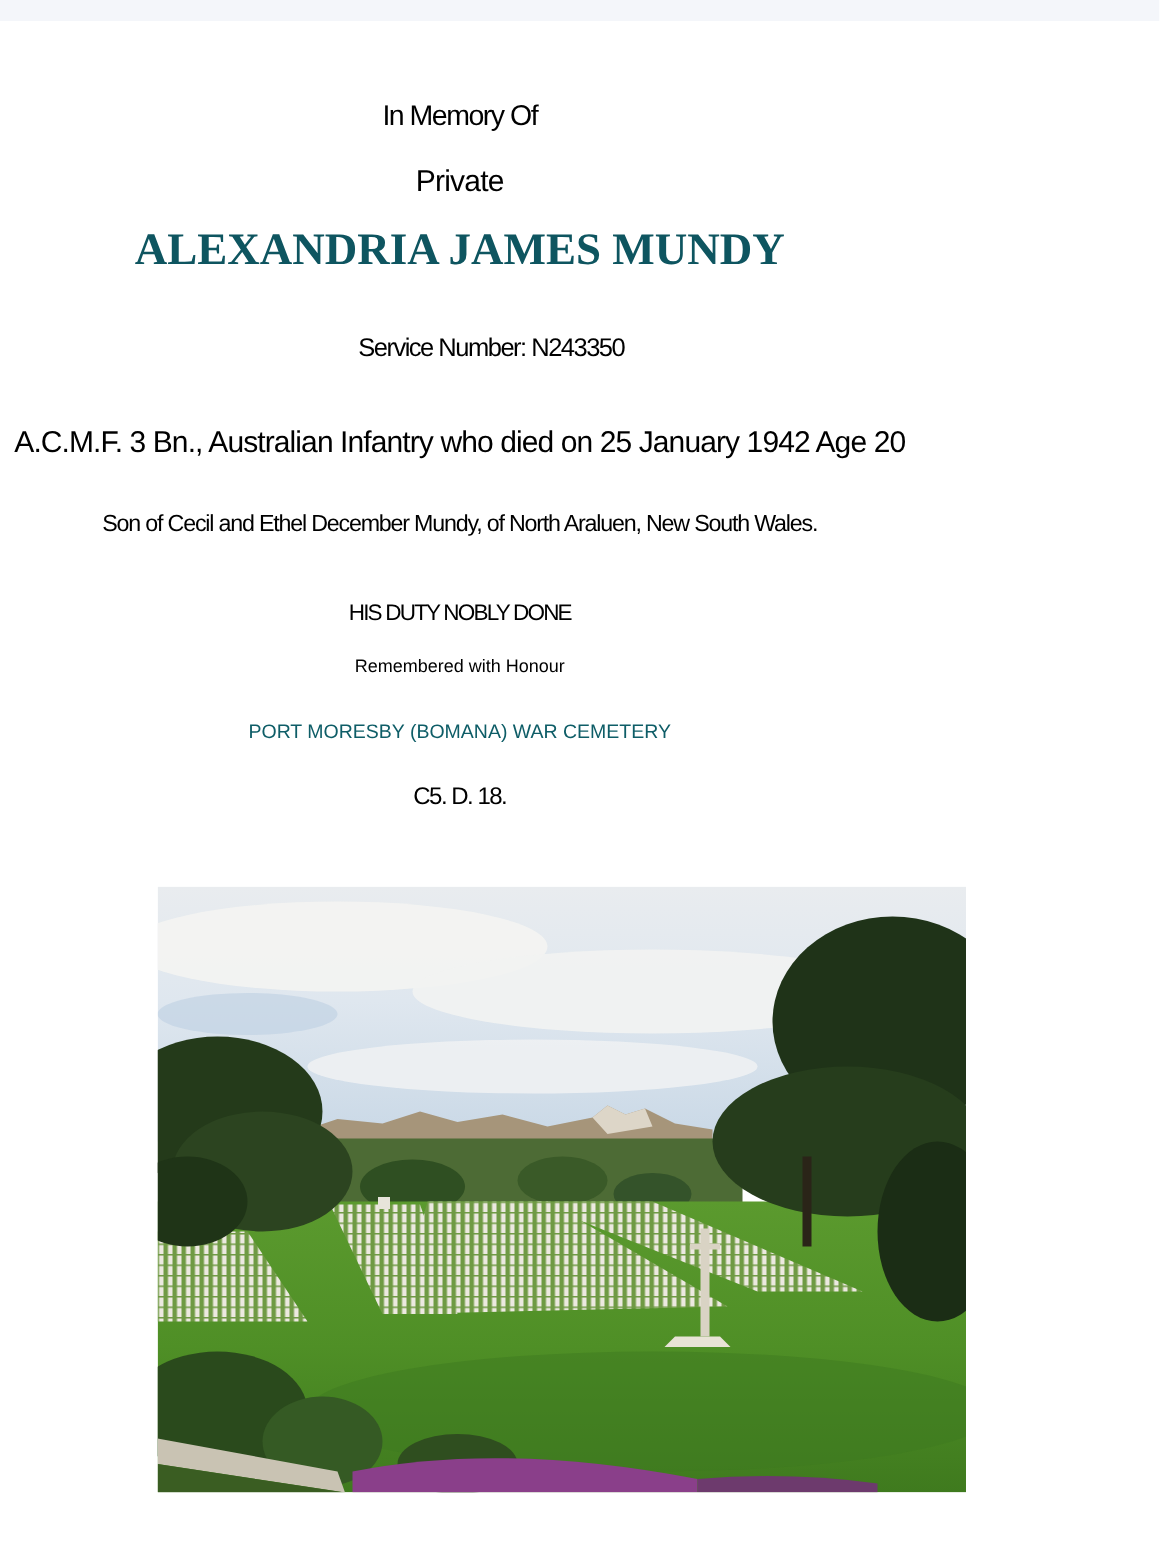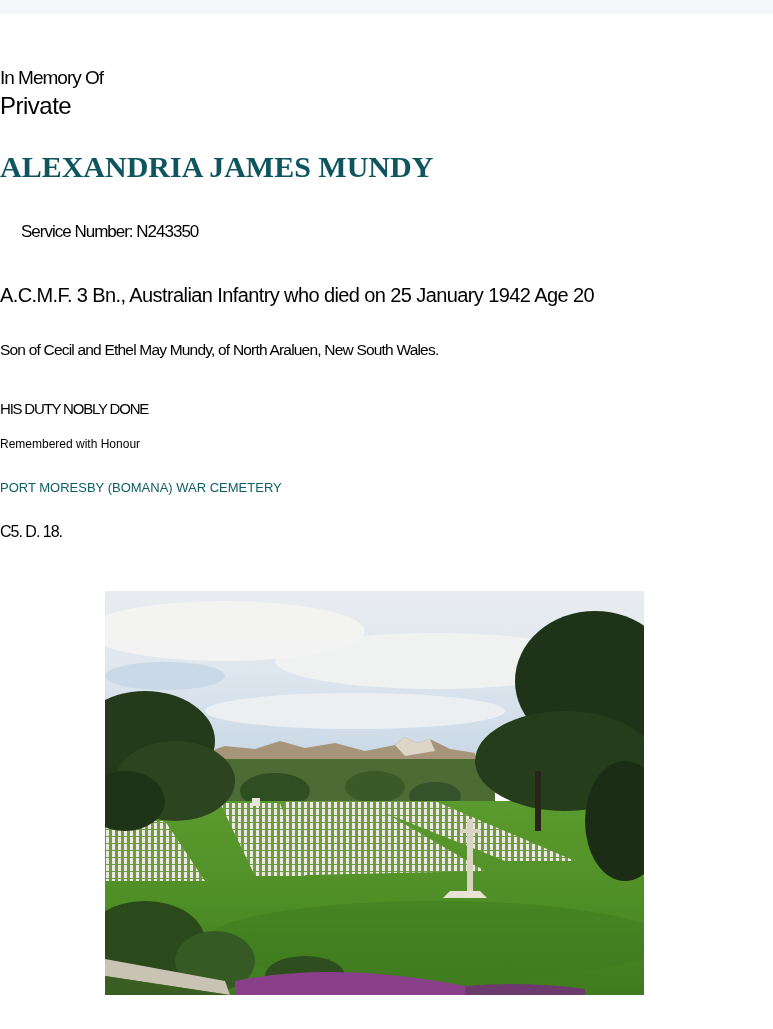--- a/index.html
+++ b/index.html
@@ -1,20 +1,20 @@
 <!DOCTYPE html>
 <html><head>
 <meta charset="utf-8">
 <style>
   html, body { margin: 0; padding: 0; background: #ffffff; }
   body { width: 773px; height: 1029px; position: relative; overflow: hidden; font-family: "Liberation Sans", sans-serif; color: #000; }
   .topbar { position: absolute; left: 0; top: 0; width: 773px; height: 14px; background: #f4f6fa; }
-  .line { position: absolute; left: 0; width: 613px; white-space: nowrap; }
+  .line { position: absolute; left: 0; width: 613px; text-align: center; white-space: nowrap; }
   .in-memory { top: 67px; font-size: 19px; letter-spacing: -1px; }
-  .rank { top: 92px; font-size: 24px; letter-spacing: -0.5px; }
+  .rank { top: 110px; font-size: 20px; letter-spacing: -0.5px; }
   .name { top: 150px; font-family: "Liberation Serif", serif; font-weight: bold; font-size: 30px; color: #0e5560; letter-spacing: 0px; }
   .service { top: 222px; font-size: 17px; letter-spacing: -1px; margin-left: 21px; }
   .unit { top: 284px; font-size: 20px; letter-spacing: -0.6px; }
   .parents { top: 341px; font-size: 15.5px; letter-spacing: -0.8px; }
   .epitaph { top: 400px; font-size: 15px; letter-spacing: -1.2px; }
   .remembered { top: 437px; font-size: 12px; }
   .cemetery { top: 480px; font-size: 13px; color: #0e5d67; }
   .grave { top: 523px; font-size: 16px; letter-spacing: -1px; }
   .photo { position: absolute; left: 105px; top: 591px; width: 539px; height: 404px; overflow: hidden; }
   .photo svg { display: block; }
@@ -22,21 +22,21 @@
 </head>
 <body>
 
 <div class="topbar"></div>
 
 <div class="line in-memory">In Memory Of</div>
 <div class="line rank">Private</div>
 <div class="line name">ALEXANDRIA JAMES MUNDY</div>
 <div class="line service">Service Number: N243350</div>
 <div class="line unit">A.C.M.F. 3 Bn., Australian Infantry who died on 25 January 1942 Age 20</div>
-<div class="line parents">Son of Cecil and Ethel May Mundy, of North Araluen, New South Wales.</div>
+<div class="line parents">Son of Cecil and Ethel December Mundy, of North Araluen, New South Wales.</div>
 <div class="line epitaph">HIS DUTY NOBLY DONE</div>
 <div class="line remembered">Remembered with Honour</div>
 <div class="line cemetery">PORT MORESBY (BOMANA) WAR CEMETERY</div>
 <div class="line grave">C5. D. 18.</div>
 
 <div class="photo" title="Port Moresby (Bomana) War Cemetery with rows of headstones, a Cross of Sacrifice, trees and mountains">
   <svg width="539" height="404" viewBox="0 0 539 404" xmlns="http://www.w3.org/2000/svg">
     <defs>
       <linearGradient id="sky" x1="0" y1="0" x2="0" y2="1">
         <stop offset="0" stop-color="#e9ecef"></stop>

